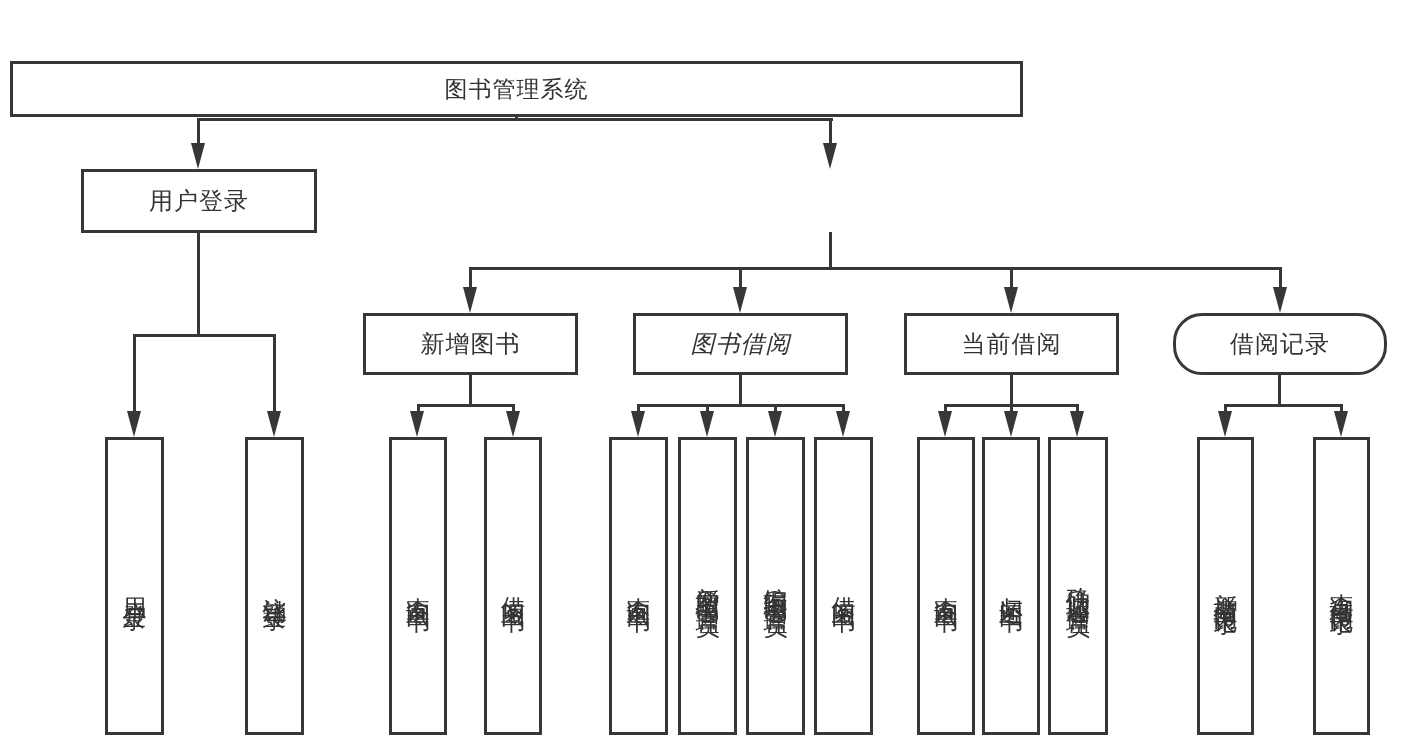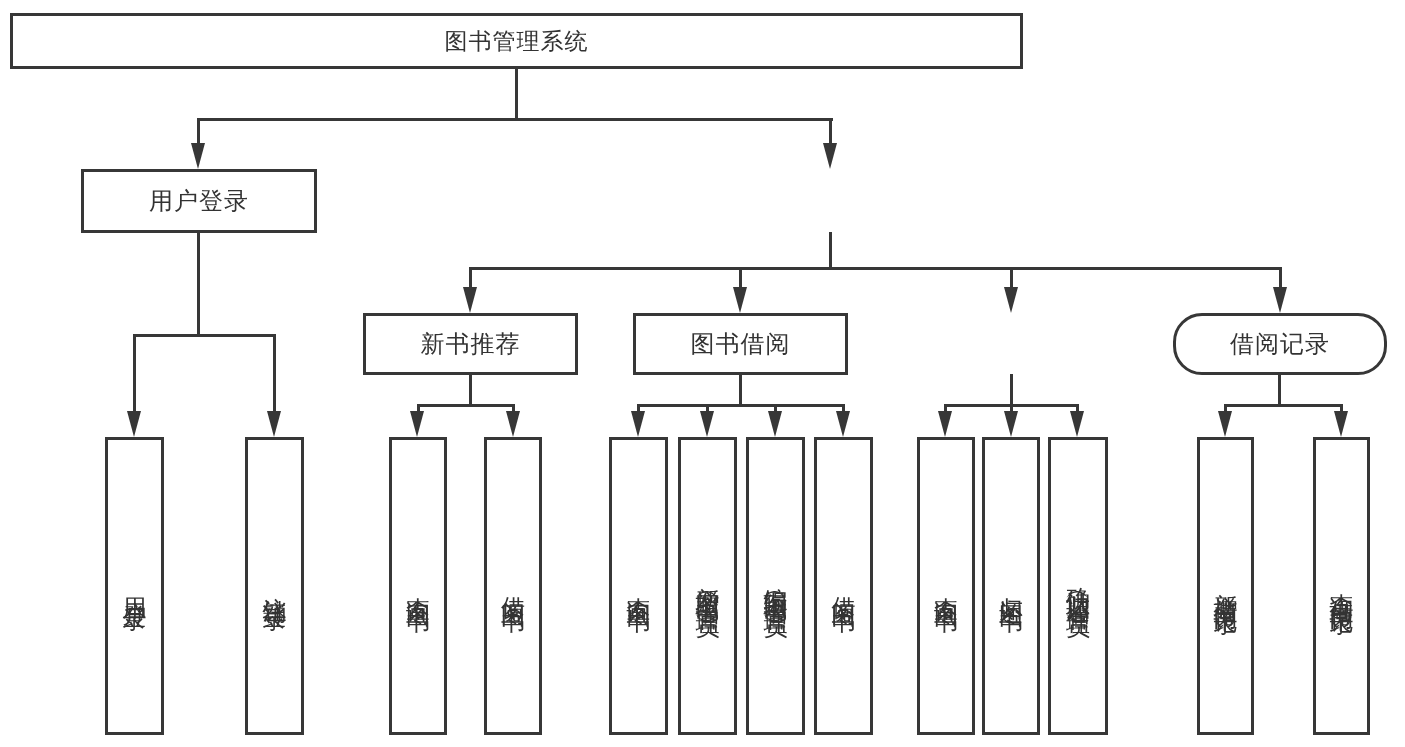--- a/index.html
+++ b/index.html
@@ -20,21 +20,21 @@
     box-sizing: border-box;
     border: 3px solid #373737;
     background: #ffffff;
     display: flex;
     align-items: center;
     justify-content: center;
     color: #333333;
     z-index: 2;
   }
   .hbox { font-size: 24px; letter-spacing: 1px; }
-  .rootbox { font-size: 23px; letter-spacing: 1px; }
+  .rootbox { font-size: 23px; letter-spacing: 1px; margin-top: 48px; }
   .leaf {
     writing-mode: vertical-rl;
     text-orientation: mixed;
     font-size: 24px;
     letter-spacing: 4px;
     line-height: 1;
   }
   .hline, .vline {
     position: absolute;
     background: #373737;
@@ -89,22 +89,23 @@
   <div class="hline" style="left:469px; top:267px; width:813px;"></div>
   <div class="vline" style="left:469px; top:267px; height:23px;"></div>
   <div class="arrowhead" style="left:463px; top:287px;"></div>
   <div class="vline" style="left:739px; top:267px; height:23px;"></div>
   <div class="arrowhead" style="left:733px; top:287px;"></div>
   <div class="vline" style="left:1010px; top:267px; height:23px;"></div>
   <div class="arrowhead" style="left:1004px; top:287px;"></div>
   <div class="vline" style="left:1279px; top:267px; height:23px;"></div>
   <div class="arrowhead" style="left:1273px; top:287px;"></div>
 
-  <div class="box hbox" style="left:363px; top:313px; width:215px; height:62px;">新书推荐</div>
-  <div class="box hbox" style="left:633px; top:313px; width:215px; height:62px;">图书借阅</div>
+  <div class="box hbox" style="left:363px; top:313px; width:215px; height:62px;">新增图书</div>
+  <div class="box hbox" style="left:633px; top:313px; width:215px; height:62px;font-style:italic;">图书借阅</div>
+  <div class="box hbox" style="left:904px; top:313px; width:215px; height:62px;">当前借阅</div>
   <div class="box hbox" style="left:1173px; top:313px; width:214px; height:62px;border-radius:29px;">借阅记录</div>
 
   <div class="vline" style="left:469px; top:374px; height:33px;"></div>
   <div class="hline" style="left:417px; top:404px; width:98px;"></div>
   <div class="vline" style="left:417px; top:404px; height:10px;"></div>
   <div class="arrowhead" style="left:410px; top:411px;"></div>
   <div class="vline" style="left:512px; top:404px; height:10px;"></div>
   <div class="arrowhead" style="left:506px; top:411px;"></div>
 
   <div class="vline" style="left:739px; top:374px; height:33px;"></div>

